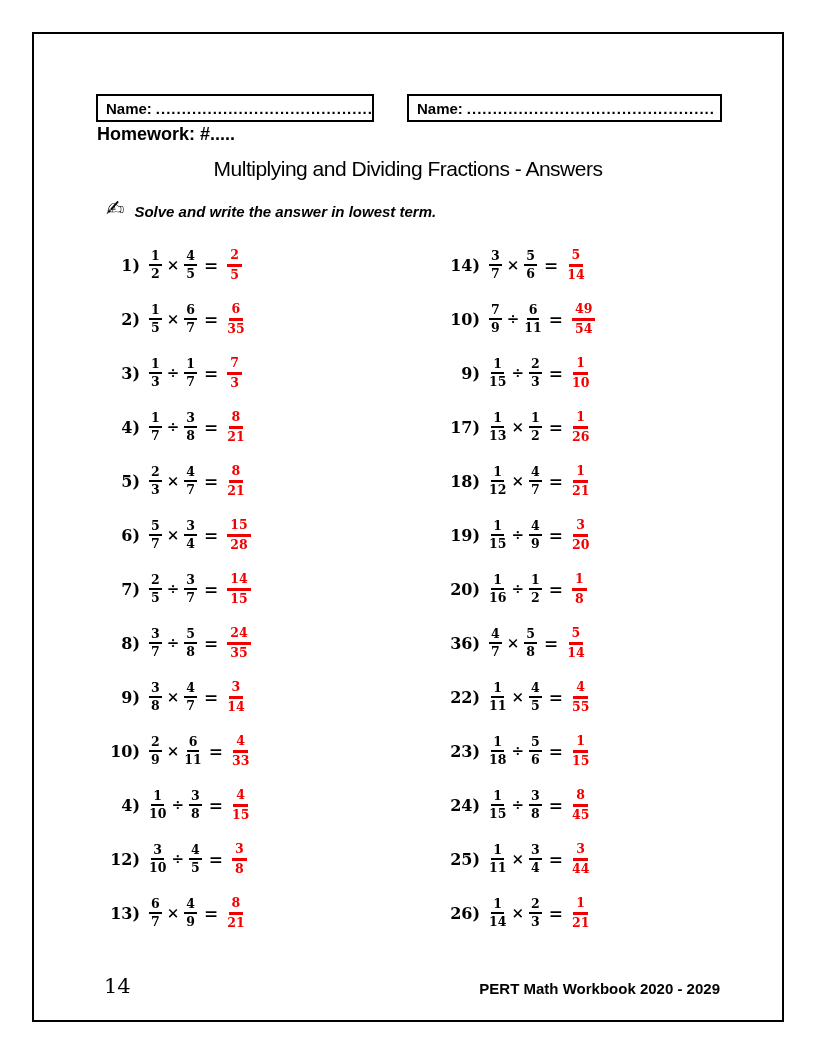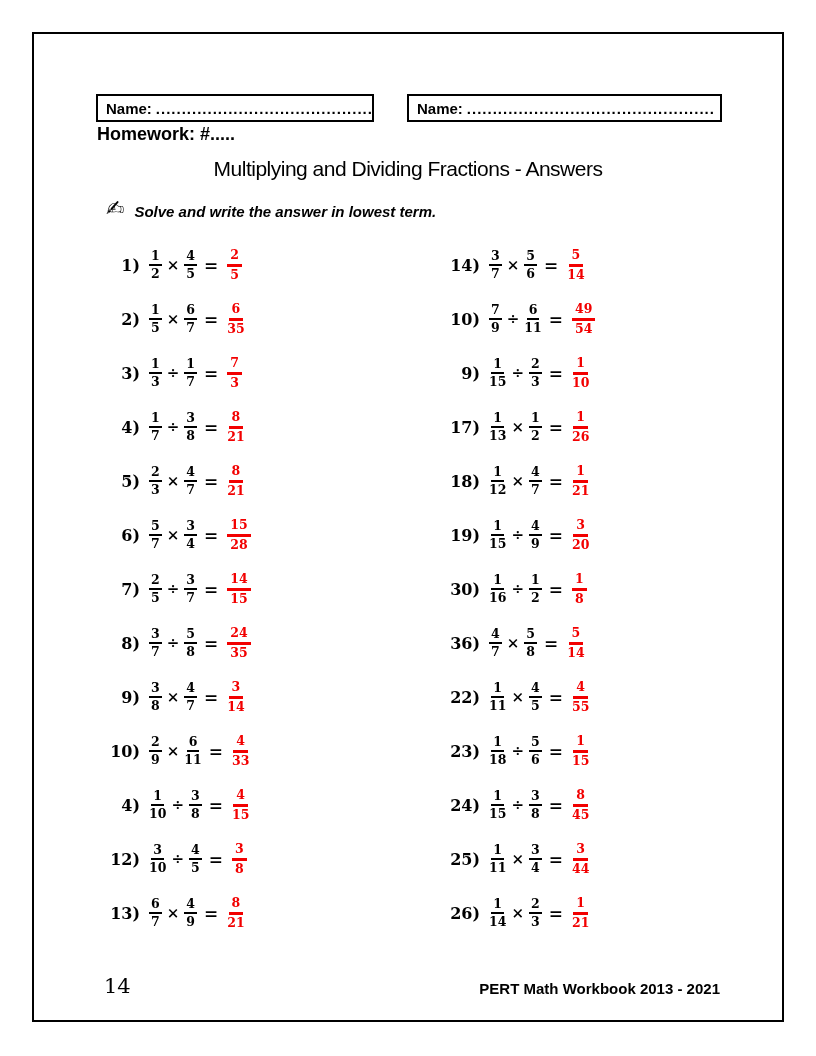--- a/index.html
+++ b/index.html
@@ -435,21 +435,21 @@
       <span class="den">9</span>
     </span>
     <span class="eq">=</span>
     <span class="frac answer">
       <span class="num">3</span>
       <span class="den">20</span>
     </span>
   </div>
 
   <div class="problem">
-    <span class="p-label">30)</span>
+    <span class="p-label">20)</span>
     <span class="frac">
       <span class="num">1</span>
       <span class="den">16</span>
     </span>
     <span class="op">÷</span>
     <span class="frac">
       <span class="num">1</span>
       <span class="den">2</span>
     </span>
     <span class="eq">=</span>
@@ -563,16 +563,16 @@
     <span class="eq">=</span>
     <span class="frac answer">
       <span class="num">1</span>
       <span class="den">21</span>
     </span>
   </div>
 </div>
     </div>
 
     <div class="page-number">14</div>
-    <div class="workbook">PERT Math Workbook 2013 - 2021</div>
+    <div class="workbook">PERT Math Workbook 2020 - 2029</div>
 
   </div>
 </div>
 
 </body></html>

